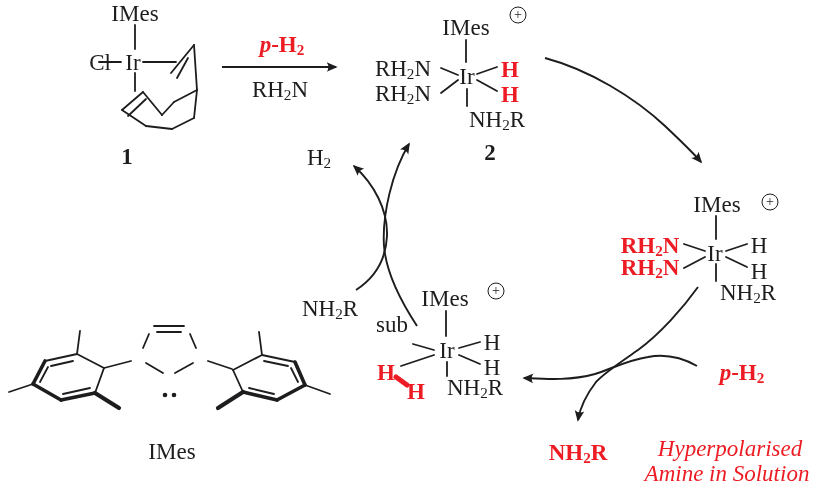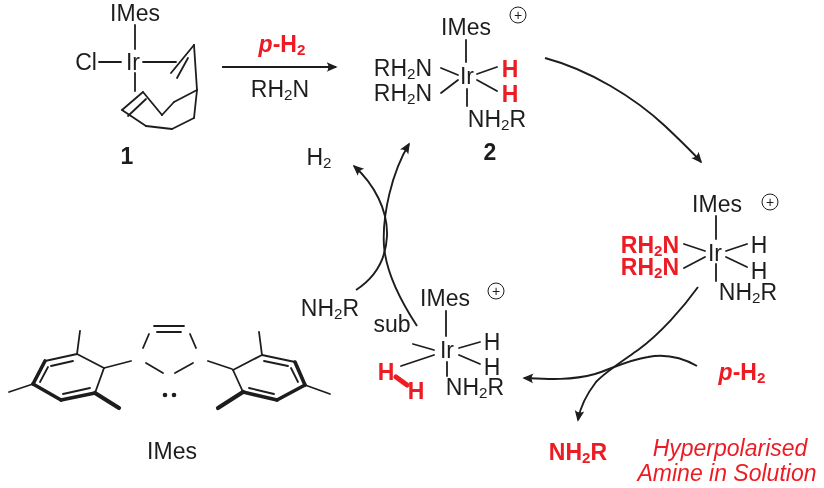--- a/index.html
+++ b/index.html
@@ -1,17 +1,17 @@
 <!DOCTYPE html>
 <html><head>
 <meta charset="utf-8">
 <style>
   html,body{margin:0;padding:0;background:#fff;}
   .canvas{position:relative;width:824px;height:488px;background:#ffffff;overflow:hidden;
-          font-family:Liberation Sans, sans-serif;color:#1d1d1f;}
+          font-family:Liberation Serif, serif;color:#1d1d1f;}
   svg.layer{position:absolute;left:0;top:0;}
   .t{position:absolute;transform:translate(-50%,-50%);font-size:23px;line-height:1;
      white-space:nowrap;letter-spacing:0;}
   .t .sb{font-size:0.66em;vertical-align:-0.24em;}
   .red{color:#ed1c24;}
   .b{font-weight:bold;}
   .i{font-style:italic;}
   .charge{position:absolute;width:17px;height:17px;border:1.7px solid #1d1d1f;border-radius:50%;
           transform:translate(-50%,-50%);display:flex;align-items:center;justify-content:center;
           font-size:14px;font-weight:normal;line-height:1;box-sizing:border-box;padding-bottom:1px;}
@@ -127,21 +127,21 @@
         <path d="M274,394 L249,388"></path>
         <path d="M243,392 L233,370"></path>
         <path d="M262,355 L259,332"></path>
         <path d="M305,385 L330,394"></path>
         <path d="M243,392 L218,408" stroke-width="4.2"></path>
       </g>
     </g>
   </svg>
 
   <span class="t" style="left:135px;top:13px">IMes</span>
-  <span class="t" style="left:86px;top:62px">Cl</span>
+  <span class="t" style="left:100px;top:62px">Cl</span>
   <span class="t" style="left:133px;top:62px">Ir</span>
   <span class="t b" style="left:127px;top:156px">1</span>
 
   <span class="t red b" style="left:282px;top:45px"><span class="i">p</span><span>-H</span><span class="sb">2</span></span>
   <span class="t" style="left:280px;top:90px"><span>RH</span><span class="sb">2</span><span>N</span></span>
 
   <span class="t" style="left:466px;top:27px">IMes</span>
   <span class="charge" style="left:518px;top:15px">+</span>
   <span class="t" style="left:403px;top:69px"><span>RH</span><span class="sb">2</span><span>N</span></span>
   <span class="t" style="left:403px;top:94px"><span>RH</span><span class="sb">2</span><span>N</span></span>

